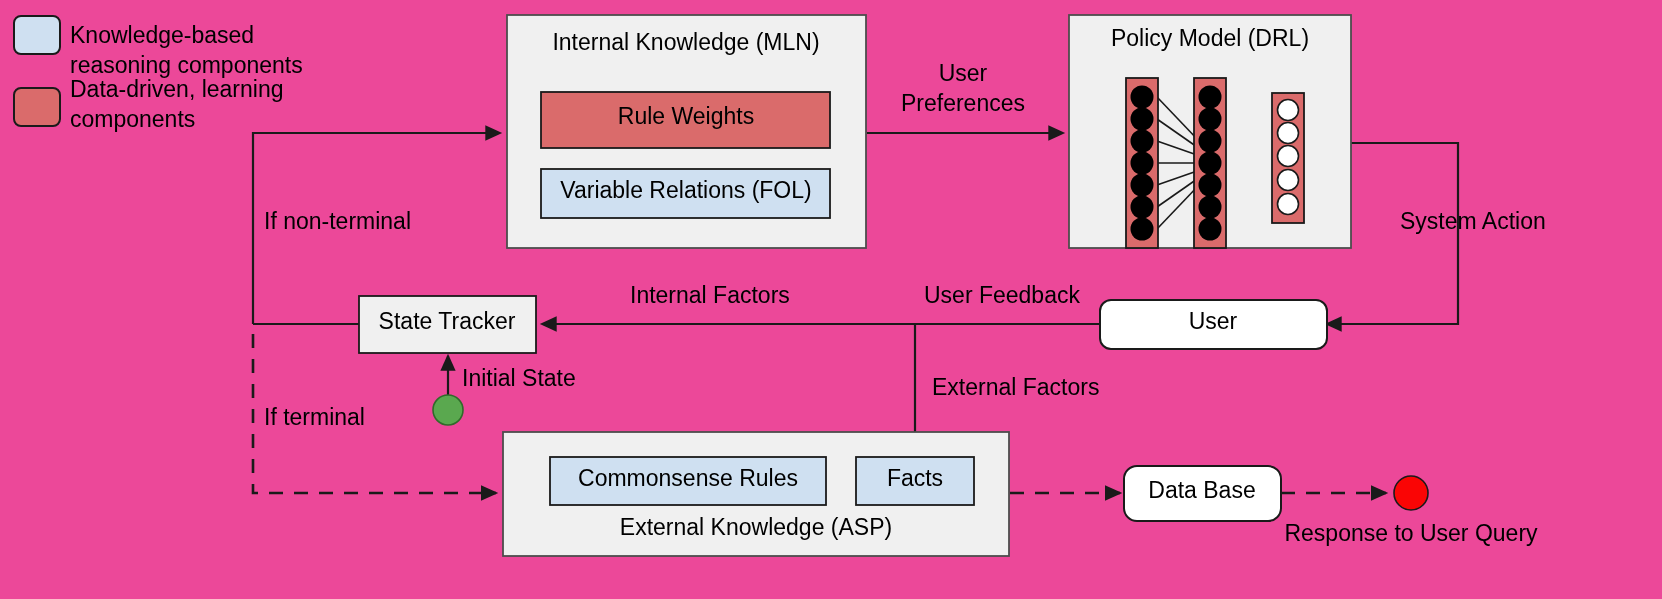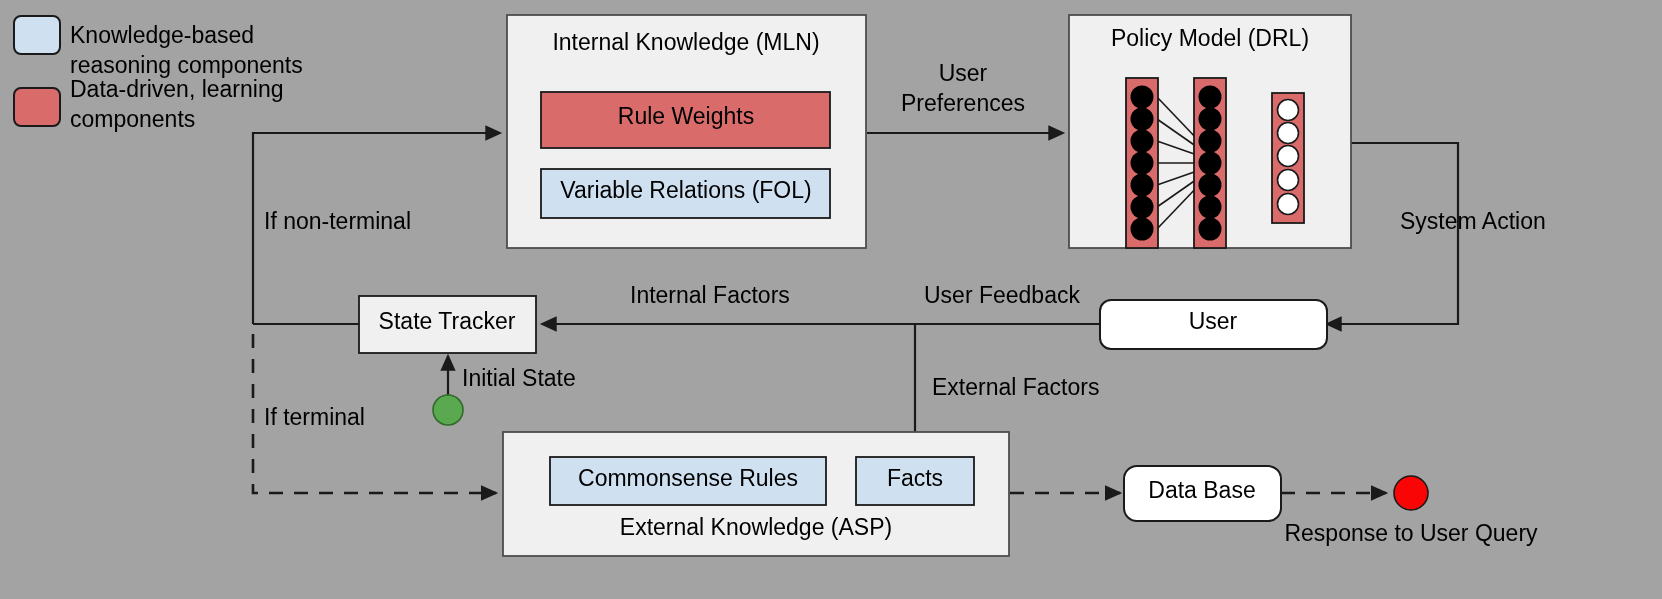--- a/index.html
+++ b/index.html
@@ -4,21 +4,21 @@
 <style>
   html, body {
     margin: 0;
     padding: 0;
     background: #ffffff;
   }
   #canvas {
     position: relative;
     width: 1662px;
     height: 599px;
-    background: #a3a3a3;
+    background: #ec4899;
     font-family: "Liberation Sans", sans-serif;
     overflow: hidden;
   }
   svg.diagram {
     position: absolute;
     top: 0; left: 0;
     width: 1662px;
     height: 599px;
   }
   text {

